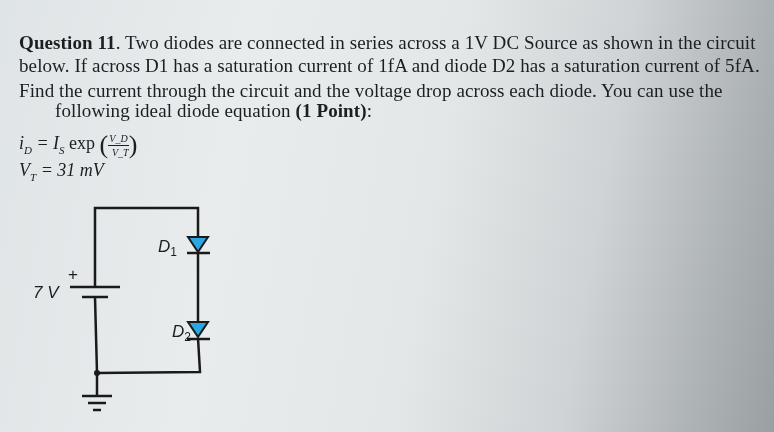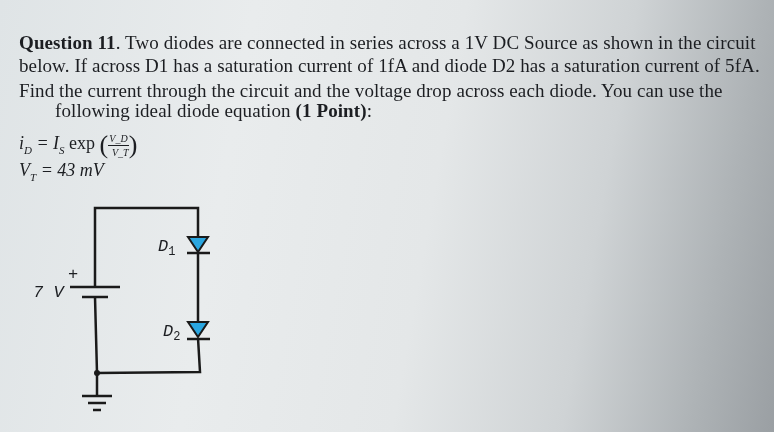--- a/index.html
+++ b/index.html
@@ -17,21 +17,21 @@
   .l3 { left: 19px; top: 80px; }
   .l4 { left: 19px; top: 100px; margin-left: 36px; }
   .math { position: absolute; font-family: Liberation Serif, serif; font-style: italic; font-size: 18px; white-space: nowrap; }
   .eq1 { left: 19px; top: 130px; }
   .eq2 { left: 19px; top: 160px; }
   .frac { display: inline-block; vertical-align: middle; text-align: right; font-size: 10px; line-height: 13px; }
   .frac .num { display: block; border-bottom: 1px solid #1c1e22; padding: 0 1px; }
   .paren { font-size: 26px; font-style: normal; vertical-align: middle; }
   .up { font-style: normal; }
   svg.circuit { position: absolute; left: 0; top: 0; }
-  .lbl { position: absolute; font-family: Liberation Mono, monospace; font-style: italic; font-size: 17px; }
+  .lbl { position: absolute; font-family: Liberation Sans, sans-serif; font-style: italic; font-size: 17px; }
 </style>
 </head>
 <body>
 
 <div class="doc">
   <div class="line l1">
     <span class="b">Question 11</span><span>. Two diodes are connected in series across a 1V DC Source as shown in the circuit</span>
   </div>
   <div class="line l2">
     <span>below. If across D1 has a saturation current of 1fA and diode D2 has a saturation current of 5fA.</span>
@@ -41,21 +41,21 @@
   </div>
   <div class="line l4">
     <span>following ideal diode equation </span><span class="b">(1 Point)</span><span>:</span>
   </div>
 
   <div class="math eq1">
     <span>i</span><sub style="font-size:11px">D</sub><span> = I</span><sub style="font-size:11px">S</sub><span class="up"> exp</span>
     <span class="paren">(</span><span class="frac"><span class="num">V_D</span><span>V_T</span></span><span class="paren">)</span>
   </div>
   <div class="math eq2">
-    <span>V</span><sub style="font-size:11px">T</sub><span> = 43 mV</span>
+    <span>V</span><sub style="font-size:11px">T</sub><span> = 31 mV</span>
   </div>
 
   <svg class="circuit" width="774" height="432">
     <g stroke="#1a1a1a" stroke-width="2.5" fill="none">
 
       <polyline points="95,287 95,208 198,208 198,237"></polyline>
 
       <line x1="198" y1="253" x2="198" y2="322"></line>
 
       <polyline points="198,338 200,372 97,373 95,297"></polyline>
@@ -78,14 +78,14 @@
 
     <g>
       <polygon points="188,322 208,322 198,337" fill="#2aa6e0" stroke="#1a1a1a" stroke-width="2"></polygon>
       <line x1="187" y1="339" x2="210" y2="339" stroke="#1a1a1a" stroke-width="2.5"></line>
     </g>
   </svg>
 
   <div class="lbl" style="left:68px; top:265px; font-style:normal;">+</div>
   <div class="lbl" style="left:33px; top:283px;">7 V</div>
   <div class="lbl" style="left:158px; top:237px;"><span>D</span><sub style="font-style:normal;font-size:12px">1</sub></div>
-  <div class="lbl" style="left:163px; top:322px;"><span>D</span><sub style="font-style:normal;font-size:12px">2</sub></div>
+  <div class="lbl" style="left:172px; top:322px;"><span>D</span><sub style="font-style:normal;font-size:12px">2</sub></div>
 </div>
 
 </body></html>

